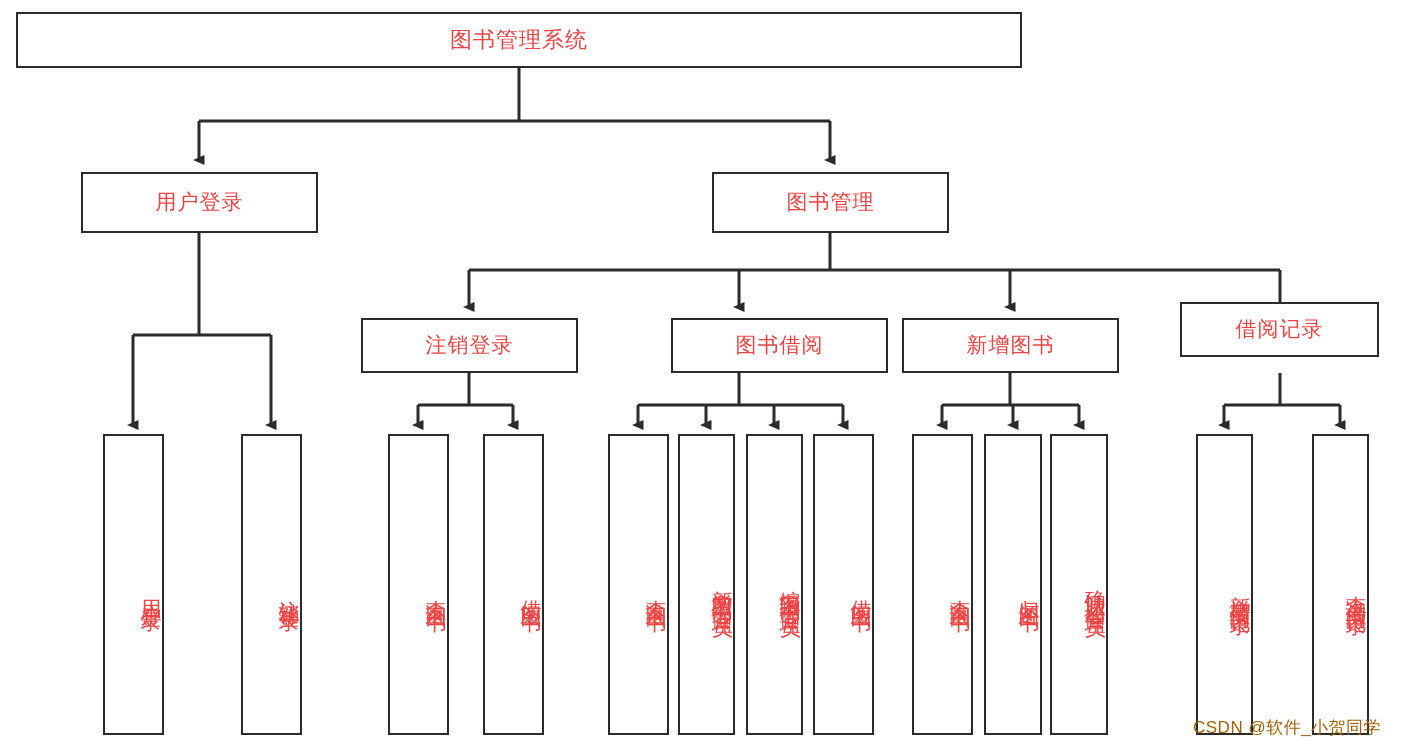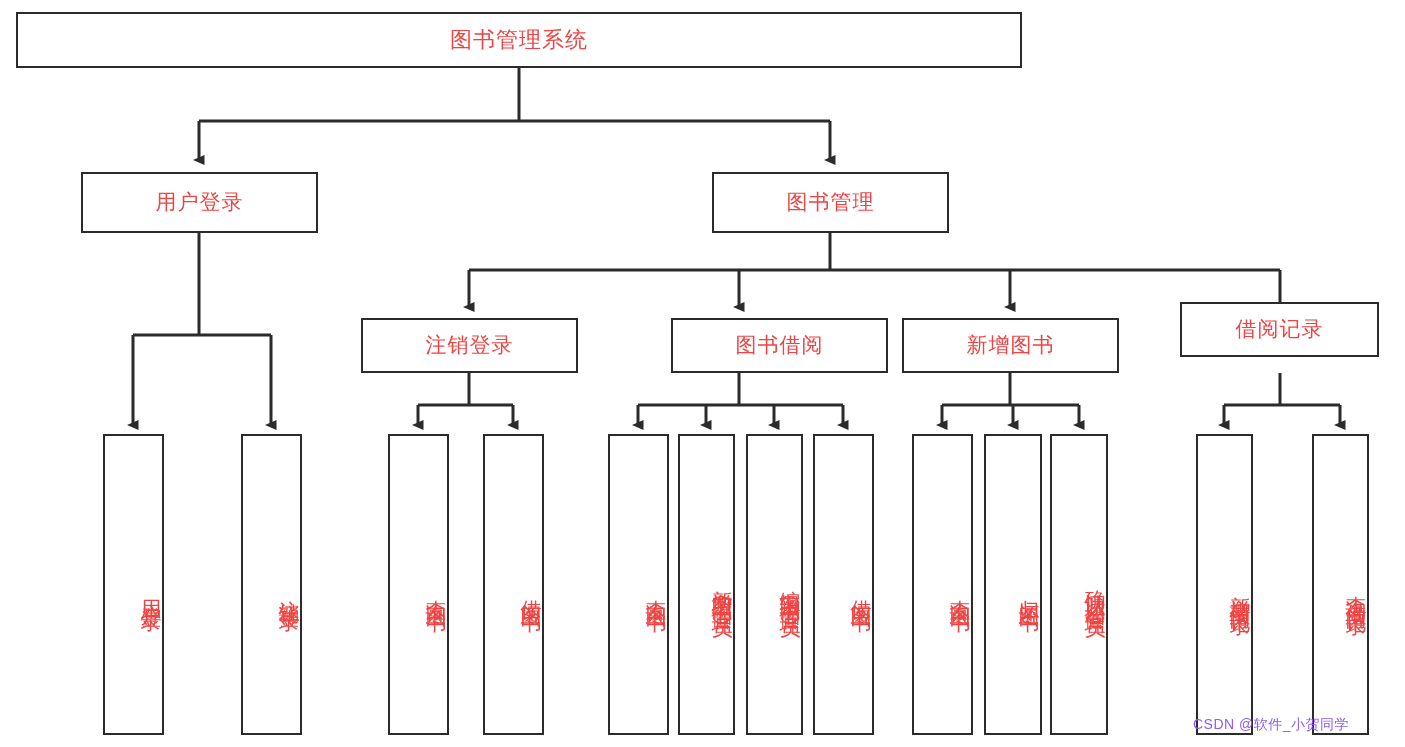--- a/index.html
+++ b/index.html
@@ -54,22 +54,22 @@
     padding-top: 12px;
     align-items: flex-start;
     justify-content: center;
   }
   .node.v > span {
     display: block;
     white-space: nowrap;
   }
   .watermark {
     position: absolute;
-    font-size: 14px;
-    color: #8b5cf6;
+    font-size: 17px;
+    color: #a16207;
     white-space: nowrap;
     z-index: 3;
     letter-spacing: 0.5px;
   }
 </style>
 </head>
 <body>
 
 <div id="canvas">
 

